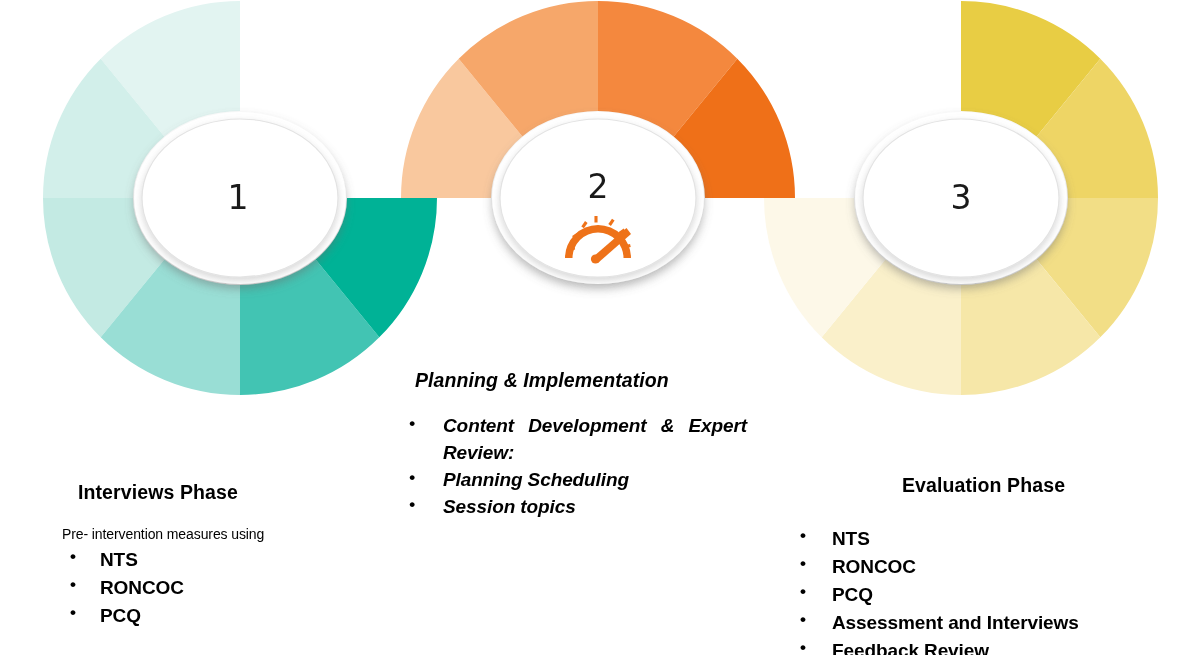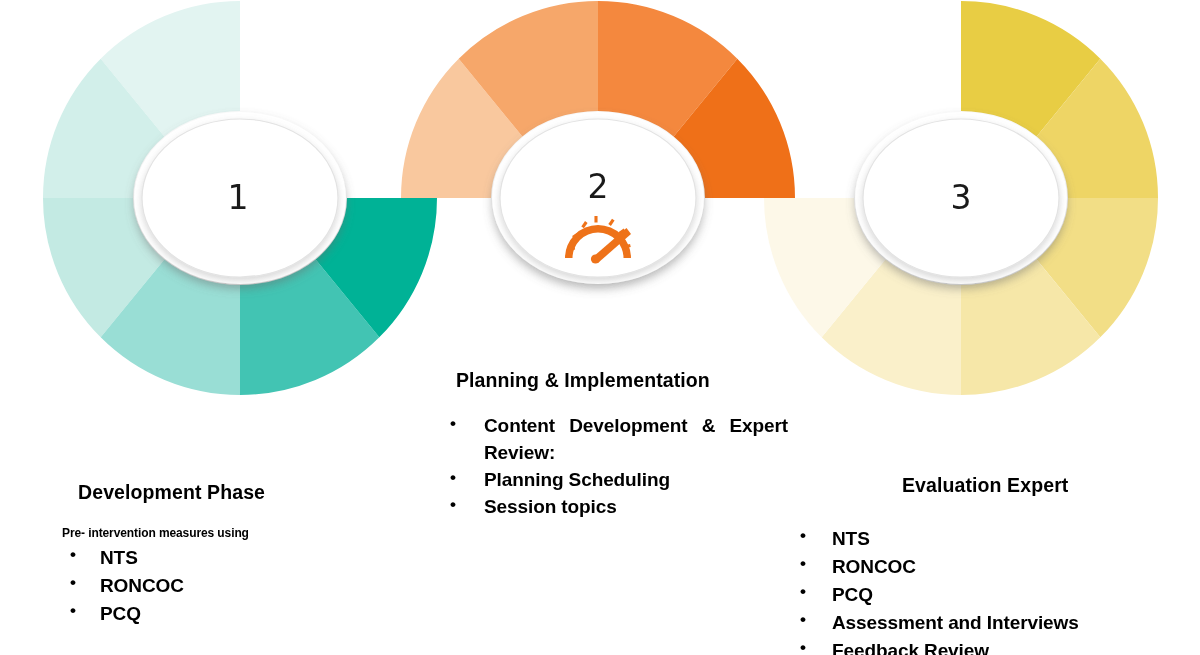--- a/index.html
+++ b/index.html
@@ -57,22 +57,22 @@
   }
 
   .phase-title {
     font-size: 19.5px;
     font-weight: bold;
     letter-spacing: 0.1px;
     white-space: nowrap;
   }
 
   .phase-lead {
-    font-size: 12px;
-    font-weight: bold;
+    font-size: 14px;
+    font-weight: normal;
     letter-spacing: -0.1px;
   }
 
   ul.bullets {
     list-style: none;
     margin: 0;
     padding: 0;
   }
   ul.bullets > li {
     font-size: 19px;
@@ -92,21 +92,21 @@
     line-height: 1.47;
   }
 
   
   #block-assessment { left: 62px; top: 481px; width: 350px; }
   #block-assessment .phase-title { margin-left: 16px; }
   #block-assessment .phase-lead { margin-top: 22px; }
   #block-assessment ul.bullets { margin-top: 4px; }
 
   
-  #block-planning { left: 440px; top: 369px; width: 348px; }
+  #block-planning { left: 399px; top: 369px; width: 348px; font-style: italic; }
   #block-planning .phase-title { margin-left: 16px; }
   #block-planning ul.bullets { margin-top: 21px; }
   #block-planning ul.bullets > li {
     text-align: justify;
     padding-left: 44px;
     line-height: 1.42;
   }
   #block-planning ul.bullets > li::before { left: 10px; }
   #block-planning ul.bullets > li > span.just {
     display: block;
@@ -187,21 +187,21 @@
       <path d="M -5.5 7.4 L 28.5 -22.0 L 33.0 -16.0 L 0.5 12.5 Z" fill="#ee7219"></path>
       <circle cx="-2.5" cy="9.0" r="4.6" fill="#ee7219"></circle>
     </g>
     </svg>
 
   <div class="hub-number" id="hub-num-1">1</div>
   <div class="hub-number" id="hub-num-2">2</div>
   <div class="hub-number" id="hub-num-3">3</div>
 
   <div class="phase-block" id="block-assessment">
-    <div class="phase-title">Development Phase</div>
+    <div class="phase-title">Interviews Phase</div>
     <div class="phase-lead">Pre- intervention measures using</div>
     <ul class="bullets">
       <li>NTS</li>
       <li>RONCOC</li>
       <li>PCQ</li>
     </ul>
   </div>
 
   <div class="phase-block" id="block-planning">
     <div class="phase-title">Planning &amp; Implementation</div>
@@ -212,21 +212,21 @@
       <li>
           <span class="just">Planning Scheduling</span>
         </li>
       <li>
           <span class="just">Session  topics</span>
         </li>
     </ul>
   </div>
 
   <div class="phase-block" id="block-evaluation">
-    <div class="phase-title">Evaluation Expert</div>
+    <div class="phase-title">Evaluation Phase</div>
     <ul class="bullets">
       <li>NTS</li>
       <li>RONCOC</li>
       <li>PCQ</li>
       <li>Assessment and Interviews</li>
       <li>Feedback Review</li>
     </ul>
   </div>
 
 </div>

